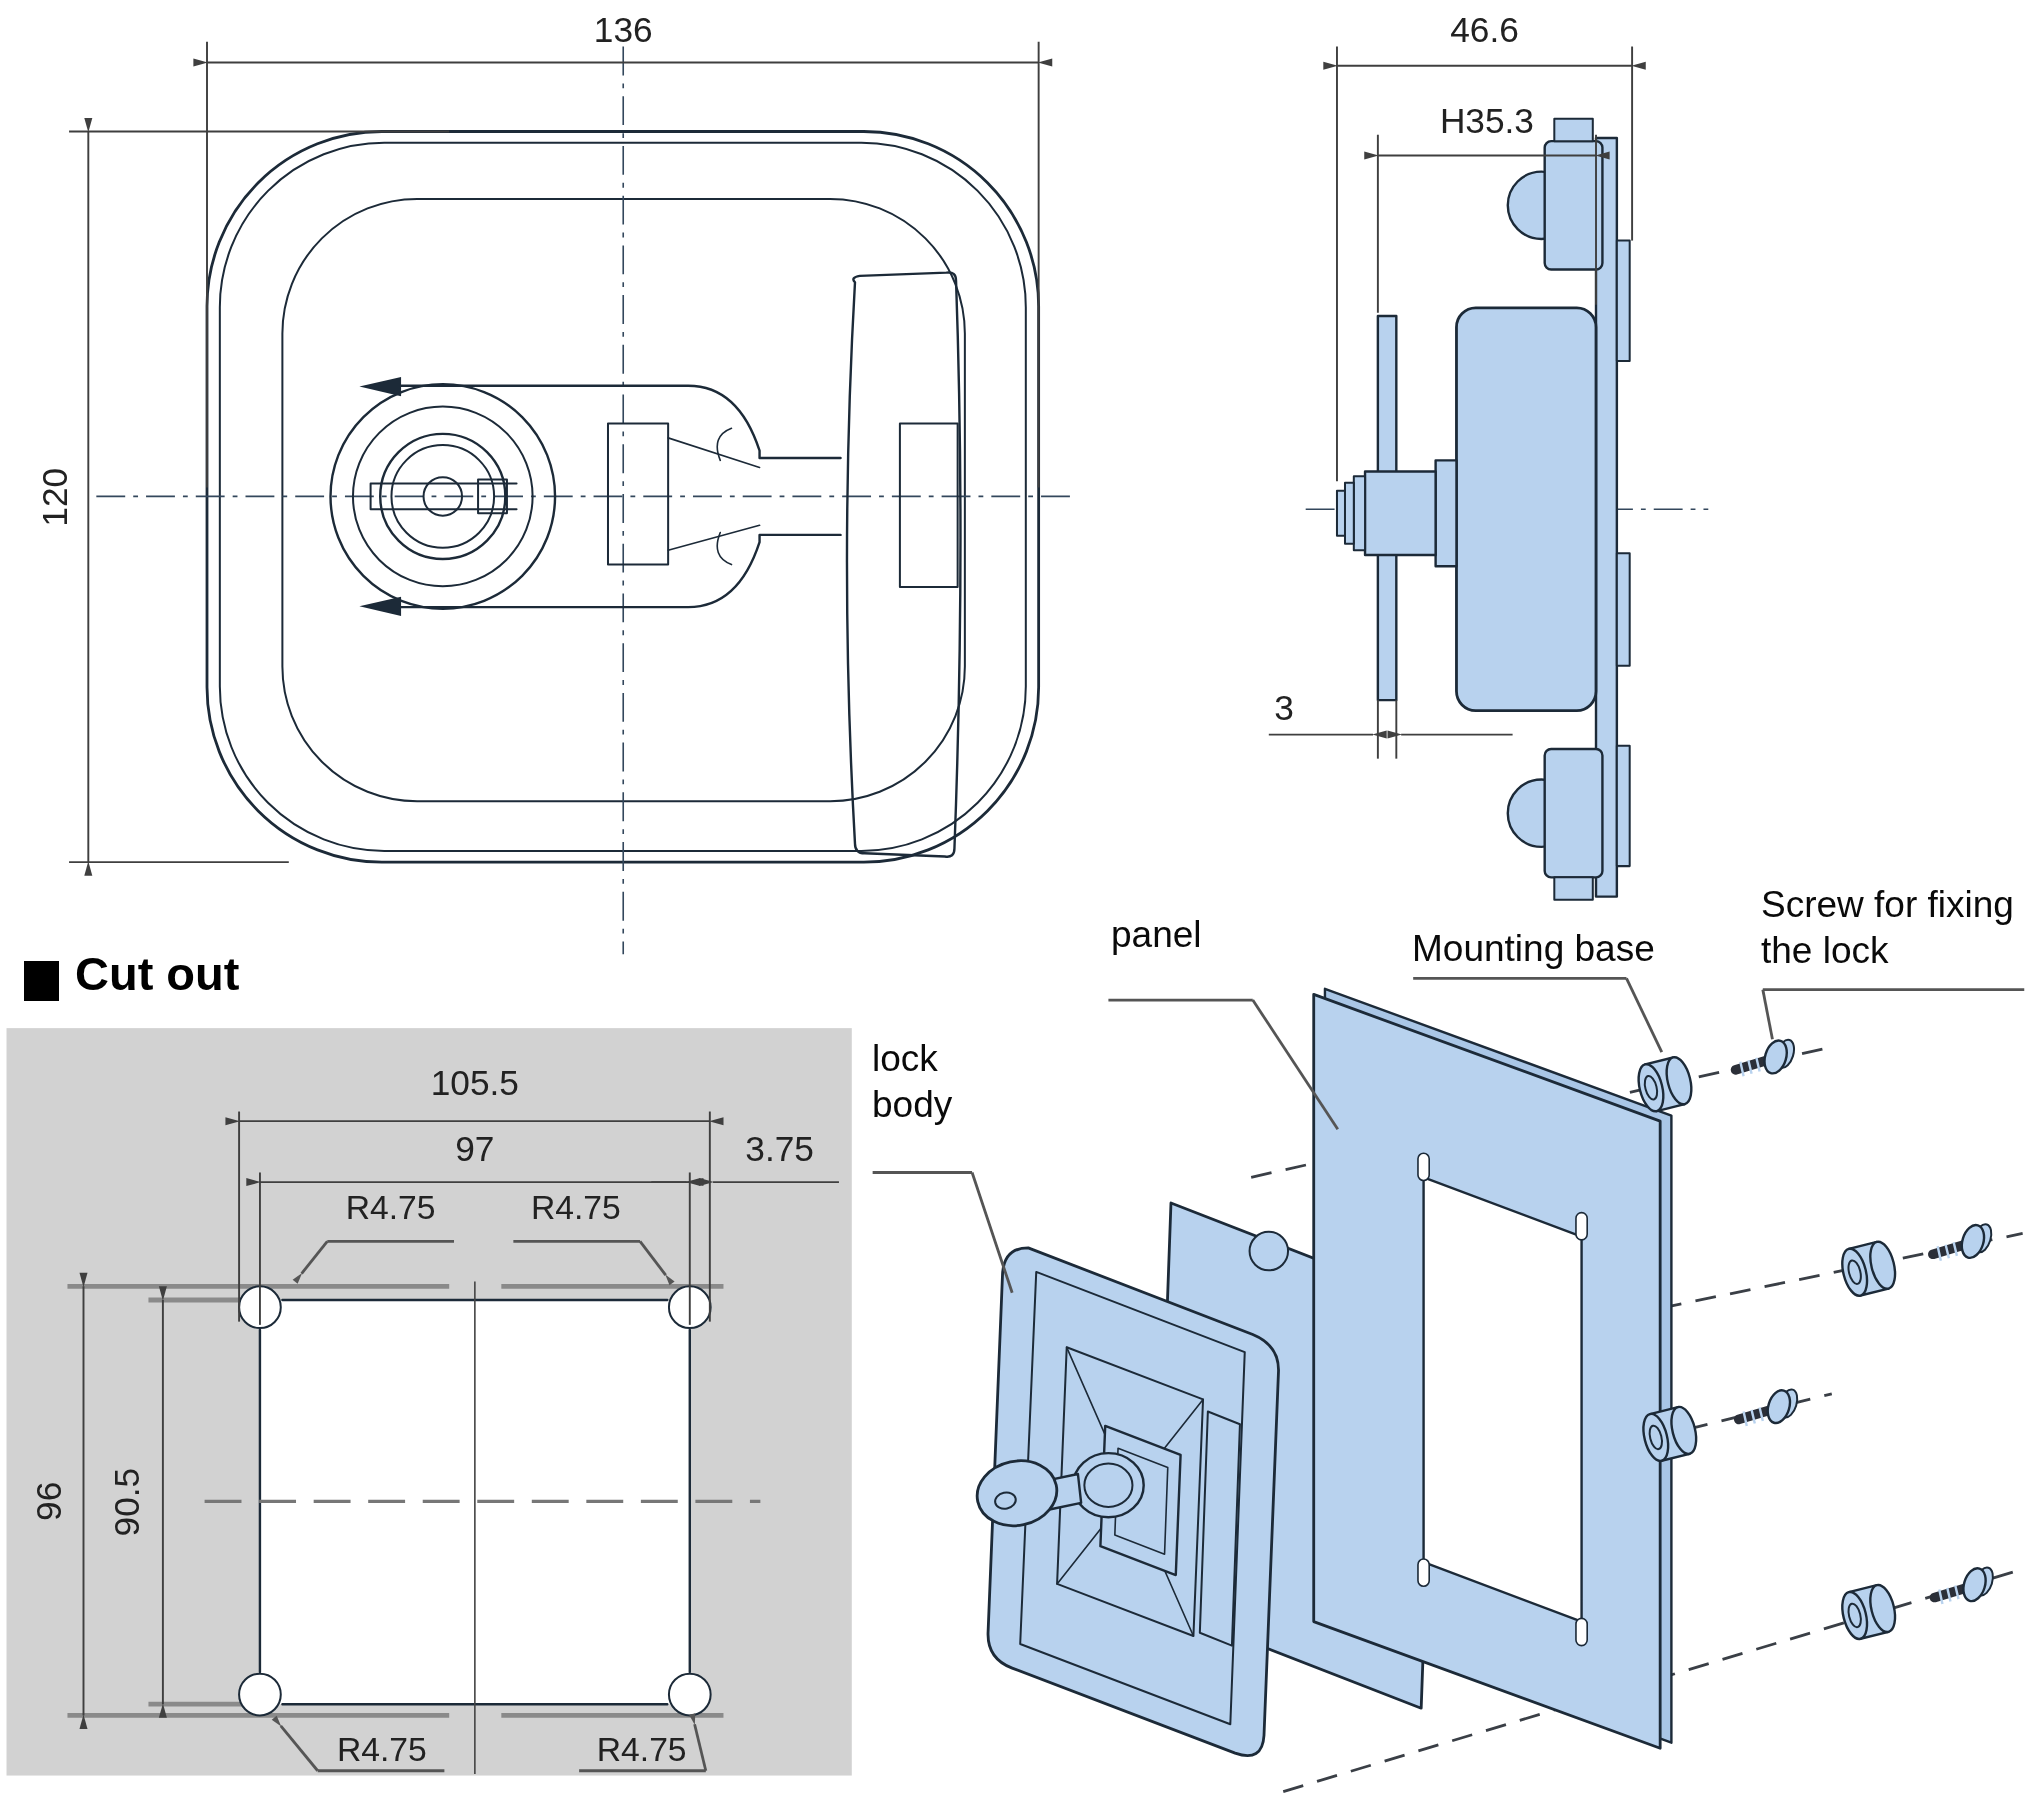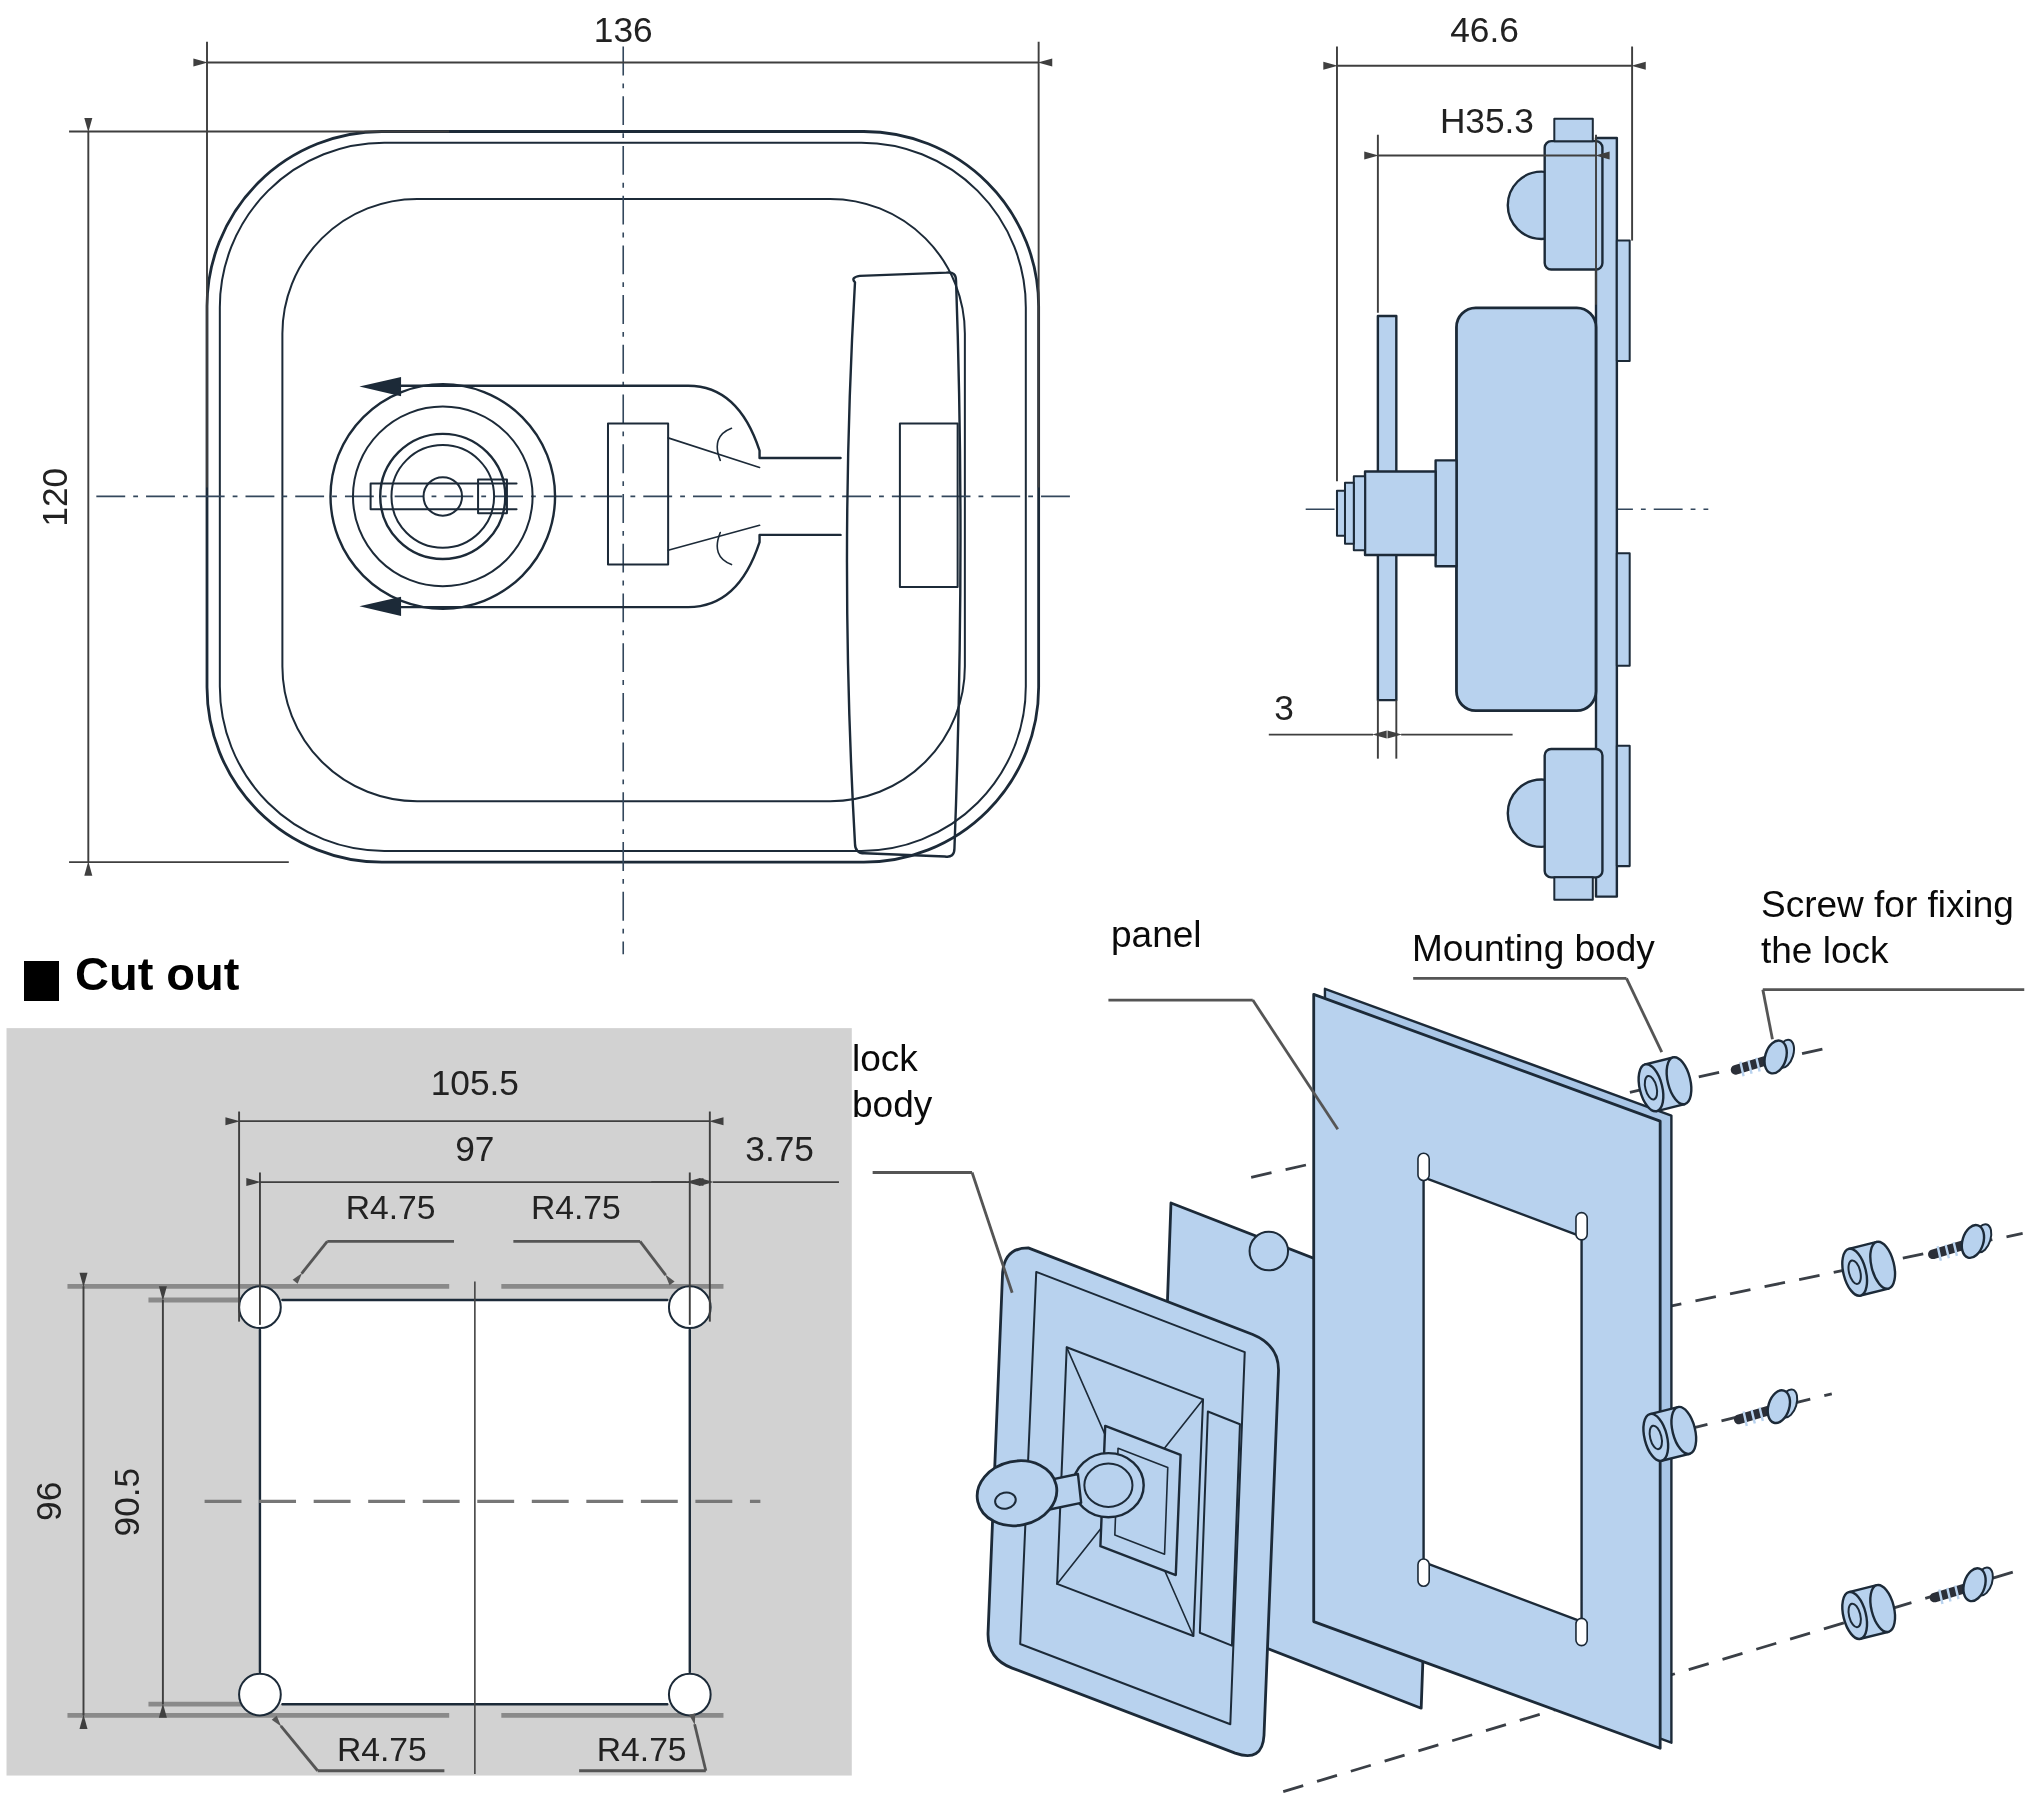--- a/index.html
+++ b/index.html
@@ -305,19 +305,19 @@
       <line x1="2198" y1="1234" x2="2210" y2="1296" class="lead"></line>
     </g>
   </g>
 </svg>
 
 <div class="cutout-hd">
   <div class="sq"></div>
   <div class="t">Cut out</div>
 </div>
 
-<div class="lbl" style="left:852px;top:1036px;width:128px;">lock body</div>
+<div class="lbl" style="left:872px;top:1036px;width:128px;">lock body</div>
 <div class="lbl" style="left:1111px;top:912px;width:176px;">panel</div>
-<div class="lbl" style="left:1412px;top:926px;width:273px;white-space:nowrap;">Mounting body</div>
+<div class="lbl" style="left:1412px;top:926px;width:273px;white-space:nowrap;">Mounting base</div>
 <div class="lbl" style="left:1761px;top:882px;width:257px;">Screw for fixing the lock</div>
 
 </div>
 
 
 </body></html>

